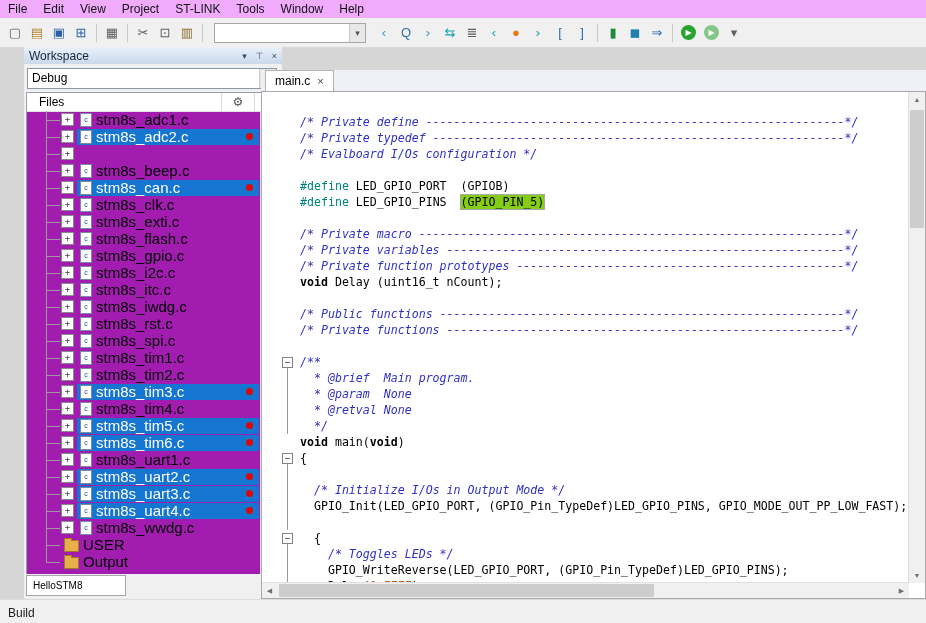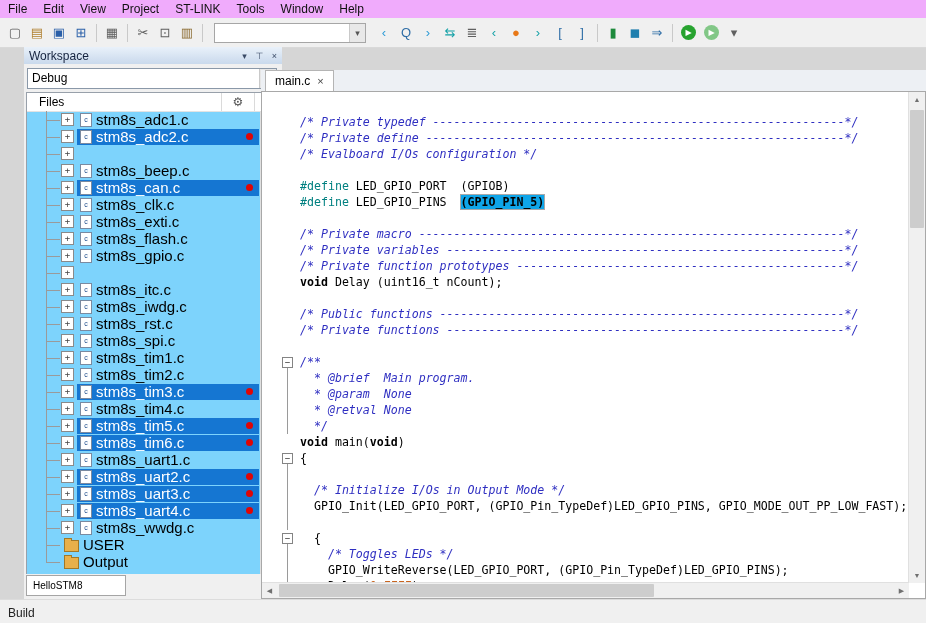--- a/index.html
+++ b/index.html
@@ -32,21 +32,21 @@
           display:flex;align-items:center;font-size:12px;color:#15233f;padding-left:5px;}
   .wtitle .sp{flex:1;}
   .wbtn{width:15px;text-align:center;font-size:9px;color:#3a4a66;cursor:default;}
   .combarea{position:absolute;top:17px;left:0;right:0;height:32px;background:#f0f0f0;}
   .combo{position:absolute;left:3px;right:5px;top:4px;height:19px;background:#fff;
          border:1px solid #8a98a8;font-size:12px;color:#000;}
   .combo .val{position:absolute;left:4px;top:2px;}
   .combo .cArrow{position:absolute;right:0;top:0;bottom:0;width:16px;background:#e6e6e6;
                  border-left:1px solid #c9c9c9;font-size:9px;color:#444;display:flex;
                  align-items:center;justify-content:center;}
-  .filespanel{position:absolute;top:45px;left:2px;right:4px;bottom:24px;background:#7dd3fc;
+  .filespanel{position:absolute;top:45px;left:2px;right:4px;bottom:24px;background:#a21caf;
               border:1px solid #98a0aa;overflow:hidden;}
   .fheader{position:absolute;top:0;left:0;right:0;height:18px;background:#fff;
            border-bottom:1px solid #e3e3e3;display:flex;align-items:center;font-size:12px;}
   .fheader .ftitle{padding-left:12px;flex:1;color:#000;}
   .hcell{width:32px;height:100%;border-left:1px solid #dadada;display:flex;align-items:center;
          justify-content:center;}
   .hcell.narrow{width:22px;}
   .gear{font-size:12px;color:#555;}
   .hdot{width:8px;height:8px;border-radius:50%;background:#e00505;}
   .tree{position:absolute;top:18px;left:0;right:0;bottom:0;overflow:hidden;}
@@ -102,21 +102,21 @@
   .foldbox{position:absolute;left:20px;top:3px;width:9px;height:9px;border:1px solid #848484;
            background:#fff;font:9px/9px "DejaVu Sans Mono",monospace;text-align:center;
            color:#333;box-sizing:content-box;z-index:2;}
   .fline{position:absolute;left:25px;top:0;bottom:0;width:0;border-left:1px solid #9a9a9a;}
   .fline.below{top:13px;}
   .ctext{white-space:pre;font-family:"DejaVu Sans Mono",monospace;font-size:11.6px;color:#000;}
   .tk-c{color:#2f2fc1;font-style:italic;}
   .tk-p{color:#008080;}
   .tk-k{font-weight:bold;color:#000;}
   .tk-n{color:#c8641e;}
-  .tk-h{background:#0ea5e9;outline:1px solid #a8a8a8;font-weight:bold;}
+  .tk-h{background:#84cc16;outline:1px solid #a8a8a8;}
   .vscroll{position:absolute;right:0;top:0;bottom:15px;width:16px;background:#f0f0f0;
            border-left:1px solid #e0e0e0;}
   .vscroll .sthumb{top:18px;height:118px;}
   .hscroll{position:absolute;left:0;right:16px;bottom:0;height:15px;background:#f0f0f0;
            border-top:1px solid #e0e0e0;}
   .harrow{position:absolute;top:0;bottom:0;width:15px;display:flex;align-items:center;
           justify-content:center;font-size:7px;color:#707070;}
   .harrow.left{left:0;} .harrow.right{right:0;}
   .hthumb{position:absolute;top:1px;bottom:1px;left:17px;width:58%;background:#cdcdcd;
           border-radius:1px;}
@@ -268,20 +268,24 @@
             <div class="conn"></div>
             <span class="plusbox">+</span>
             <div class="rbody">
               <span class="ficon">c</span>
               <span class="flabel">stm8s_gpio.c</span>
             </div>
           </div>
           <div class="trow">
             <div class="conn"></div>
             <span class="plusbox">+</span>
+            <div class="rbody">
+              <span class="ficon">c</span>
+              <span class="flabel">stm8s_i2c.c</span>
+            </div>
           </div>
           <div class="trow">
             <div class="conn"></div>
             <span class="plusbox">+</span>
             <div class="rbody">
               <span class="ficon">c</span>
               <span class="flabel">stm8s_itc.c</span>
             </div>
           </div>
           <div class="trow">
@@ -432,25 +436,25 @@
     <div class="tabbar">
       <div class="etab">
         <span>main.c</span>
         <span class="close">×</span>
       </div>
     </div>
     <div class="edbody">
       <div class="codearea" id="codelines">
           <div class="cl">
             <div class="gut"></div>
+            <div class="ctext"><span class="tk-c">/* Private define ------------------------------------------------------------*/</span></div>
+          </div>
+          <div class="cl">
+            <div class="gut"></div>
             <div class="ctext"><span class="tk-c">/* Private typedef -----------------------------------------------------------*/</span></div>
-          </div>
-          <div class="cl">
-            <div class="gut"></div>
-            <div class="ctext"><span class="tk-c">/* Private define ------------------------------------------------------------*/</span></div>
           </div>
           <div class="cl">
             <div class="gut"></div>
             <div class="ctext"><span class="tk-c">/* Evalboard I/Os configuration */</span></div>
           </div>
           <div class="cl">
             <div class="gut"></div>
             <div class="ctext"><span class="tk-t"></span></div>
           </div>
           <div class="cl">

